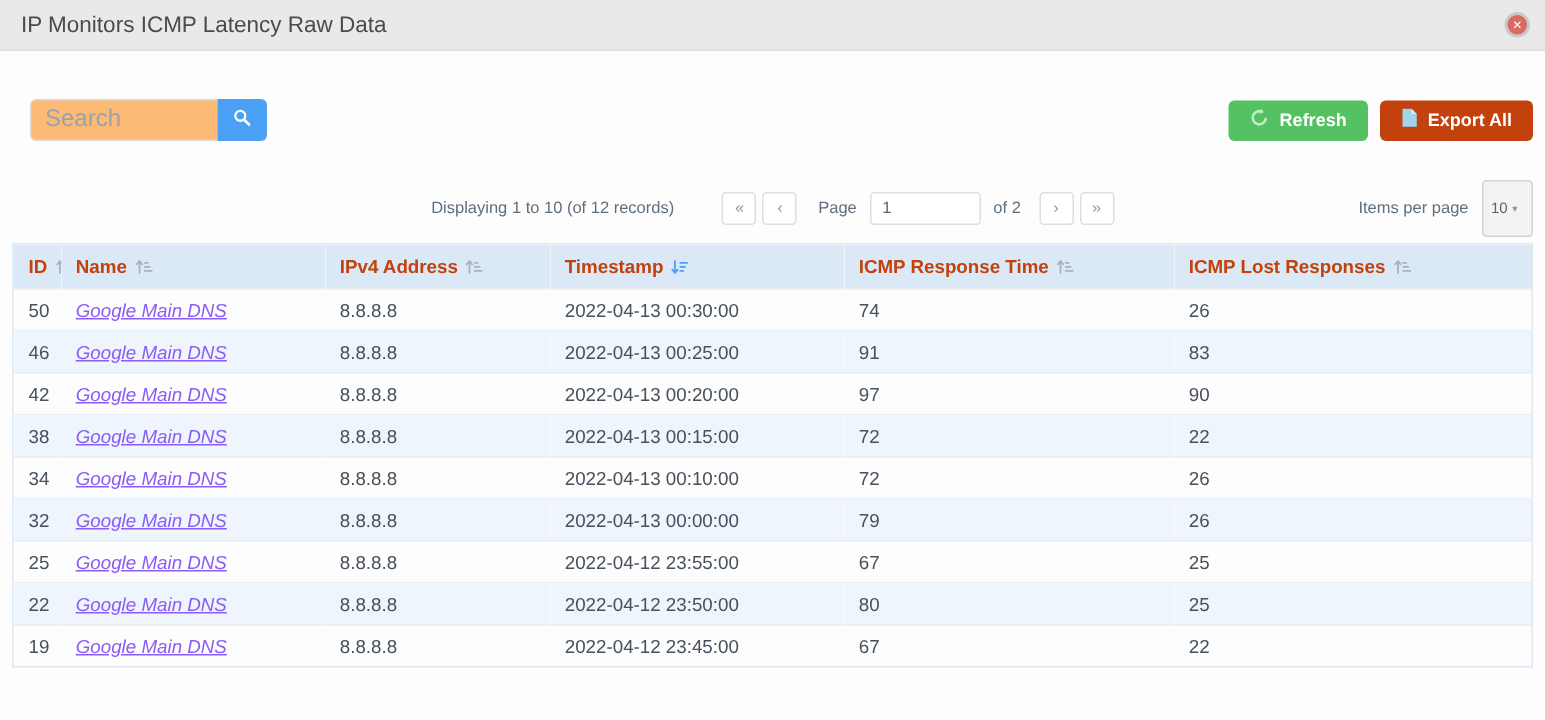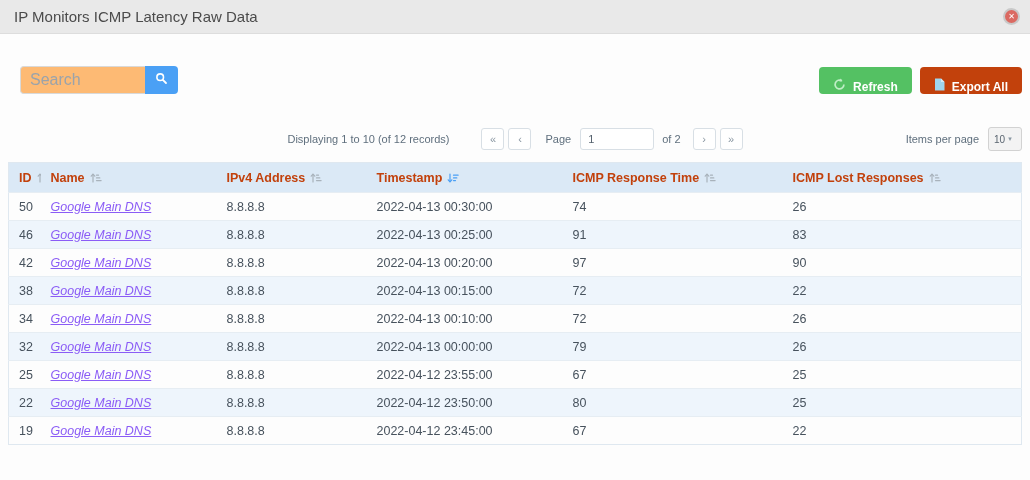--- a/index.html
+++ b/index.html
@@ -38,21 +38,21 @@
   .search-input::placeholder { color:#9aa3ab; }
   .search-btn {
     width:33px; height:28px; background:#4aa0f5; border:none;
     border-radius:0 4px 4px 0; display:flex; align-items:center; justify-content:center;
     cursor:pointer;
   }
   .action-buttons { display:flex; gap:8px; }
   .btn {
     height:27px; border:none; border-radius:4px; color:#fff;
     font-weight:bold; font-size:12px; font-family:"Liberation Sans", sans-serif;
-    display:inline-flex; align-items:flex-end; gap:7px; padding:0 14px; cursor:pointer;
+    display:inline-flex; align-items:center; gap:7px; padding:0 14px; cursor:pointer;
   }
   .btn-refresh { background:#54c163; }
   .btn-export  { background:#c2410c; }
   
   .pagination-row {
     position:relative; margin-top:33px; height:24px;
     display:flex; align-items:center; justify-content:center; gap:32px;
     font-size:11px; color:#5f6f7d;
   }
   .pager { display:flex; align-items:center; gap:4px; }
@@ -67,21 +67,21 @@
     width:74px; height:22px; border:1px solid #d8dfe5; border-radius:3px;
     padding:0 7px; font-size:11px; color:#55626e; outline:none;
     font-family:"Liberation Sans", sans-serif;
   }
   .of-label { margin:0 8px 0 4px; }
   .items-per-page {
     position:absolute; right:8px; top:0; height:24px;
     display:flex; align-items:center; gap:9px;
   }
   .ipp-select {
-    height:24px; min-width:34px; background:#f3f3f3; border:1px solid #d2d2d2;
+    height:38px; min-width:34px; background:#f3f3f3; border:1px solid #d2d2d2;
     border-radius:3px; font-size:10px; color:#5a6570; padding:4px 5px;
     display:flex; align-items:center; gap:3px; cursor:pointer;
   }
   .ipp-caret { font-size:7px; color:#8a97a2; }
   
   .data-table {
     width:1014px; margin:11px 8px 0; border-collapse:collapse;
     table-layout:fixed; font-size:12.5px; border:1px solid #dfe8f0;
     background:#fff;
   }

